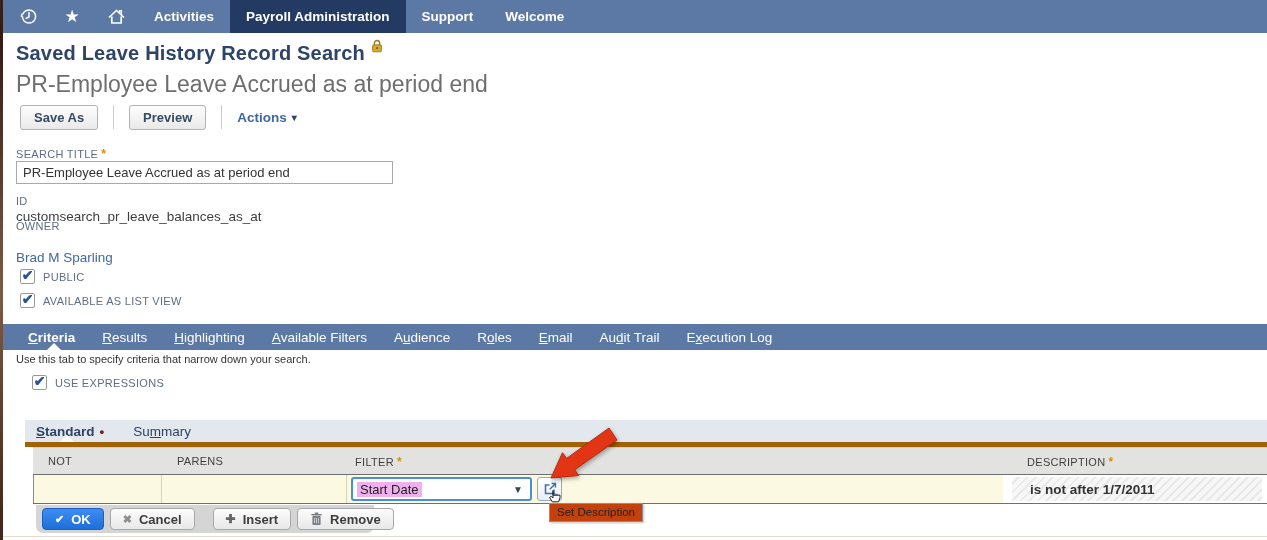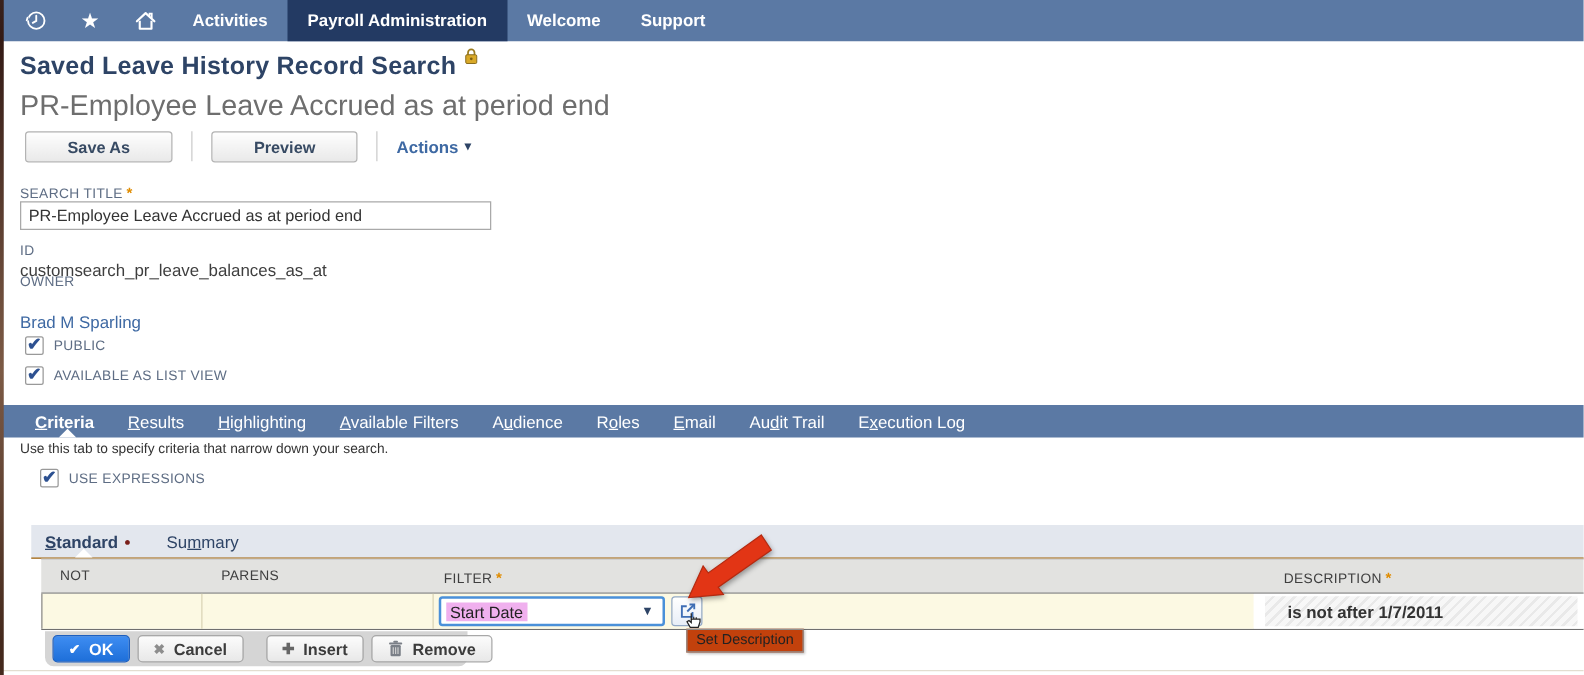--- a/index.html
+++ b/index.html
@@ -22,21 +22,21 @@
     font-weight:bold; font-size:13.5px; cursor:pointer; }
   .nav-item.active { background:#233a63; }
 
   
   .page-title { position:absolute; left:16px; top:42px; font-size:20px; font-weight:bold;
     color:#2e4466; letter-spacing:.2px; }
   .lock { display:inline-block; margin-left:6px; transform:translateY(-7px); }
   .page-subtitle { position:absolute; left:16px; top:71px; font-size:23px; color:#6e6e6e; }
 
   .toolbar { position:absolute; left:20px; top:104px; height:26px; display:flex; align-items:center; }
-  .btn { height:25px; padding:0 33px; background:linear-gradient(#fefefe,#e9e9e9);
+  .btn { height:25px; padding:0 13px; background:linear-gradient(#fefefe,#e9e9e9);
     border:1px solid #b3b3b3; border-radius:3px; font-size:13px; font-weight:bold;
     color:#374a63; display:flex; align-items:center; cursor:pointer; }
   .tb-div { width:1px; height:24px; background:#ccc; margin:0 15px; }
   .actions-link { color:#3e69a3; font-weight:bold; font-size:13.5px; display:flex;
     align-items:center; gap:5px; cursor:pointer; }
   .actions-caret { color:#2e4466; font-size:10px; }
 
   
   .flabel { position:absolute; font-size:11px; color:#5e6d84; letter-spacing:.3px; }
   .req { color:#e08c00; font-weight:bold; margin-left:3px; font-size:12px; }
@@ -58,21 +58,21 @@
   .tab { color:#fff; font-size:13.5px; cursor:pointer; white-space:nowrap; }
   .tab.active { font-weight:bold; }
   .tab .u { text-decoration:underline; }
   .notch { position:absolute; bottom:0; width:0; height:0;
     border-left:7px solid transparent; border-right:7px solid transparent;
     border-bottom:7px solid #fff; }
   .hint { position:absolute; left:16px; top:353px; font-size:11px; color:#333; }
 
   
   .subtab-bar { position:absolute; left:25px; top:420px; width:1242px; height:27px;
-    background:#e3e7ee; border-bottom:1px solid #a16207; display:flex; align-items:center;
+    background:#e3e7ee; border-bottom:5px solid #a16207; display:flex; align-items:center;
     padding-left:11px; gap:29px; }
   .subtab { font-size:13.5px; color:#2e4466; cursor:pointer; }
   .subtab.active { font-weight:bold; }
   .subtab .u { text-decoration:underline; }
   .subtab-dot { color:#7a1f1a; font-weight:bold; margin-left:5px; }
 
   
   .thead { position:absolute; left:33px; top:447px; width:1234px; height:27px;
     background:#e2e2e0; border-top:1px solid #d0d0d0; }
   .th { position:absolute; top:7px; font-size:11px; color:#3f3f3f; letter-spacing:.3px; }
@@ -135,22 +135,22 @@
   </span>
   <span class="nav-icon">
     <svg width="19" height="18" viewBox="0 0 19 18">
       <path d="M2.5 9 L9.5 2.5 L16.5 9" fill="none" stroke="#fff" stroke-width="1.7" stroke-linecap="round" stroke-linejoin="round"></path>
       <path d="M4.8 8.6 V15 H14.2 V8.6" fill="none" stroke="#fff" stroke-width="1.7" stroke-linejoin="round"></path>
       <path d="M12.6 4.8 V2.8 H14.4 V6.4" fill="none" stroke="#fff" stroke-width="1.4"></path>
     </svg>
   </span>
   <span class="nav-item">Activities</span>
   <span class="nav-item active">Payroll Administration</span>
+  <span class="nav-item">Support</span>
   <span class="nav-item">Welcome</span>
-  <span class="nav-item">Support</span>
 </div>
 
 <div class="page-title">
   <span>Saved Leave History Record Search</span><span class="lock"><svg width="12" height="14" viewBox="0 0 12 14">
         <path d="M3.4 6 V4.1 a2.6 2.6 0 0 1 5.2 0 V6" fill="none" stroke="#9a7b1e" stroke-width="1.4"></path>
         <rect x="1.6" y="5.8" width="8.8" height="7" rx="1" fill="#d9a928" stroke="#8a6d1f" stroke-width="0.8"></rect>
         <circle cx="6" cy="9" r="1.1" fill="#7a5d12"></circle>
       </svg></span>
 </div>
 <div class="page-subtitle">PR-Employee Leave Accrued as at period end</div>

